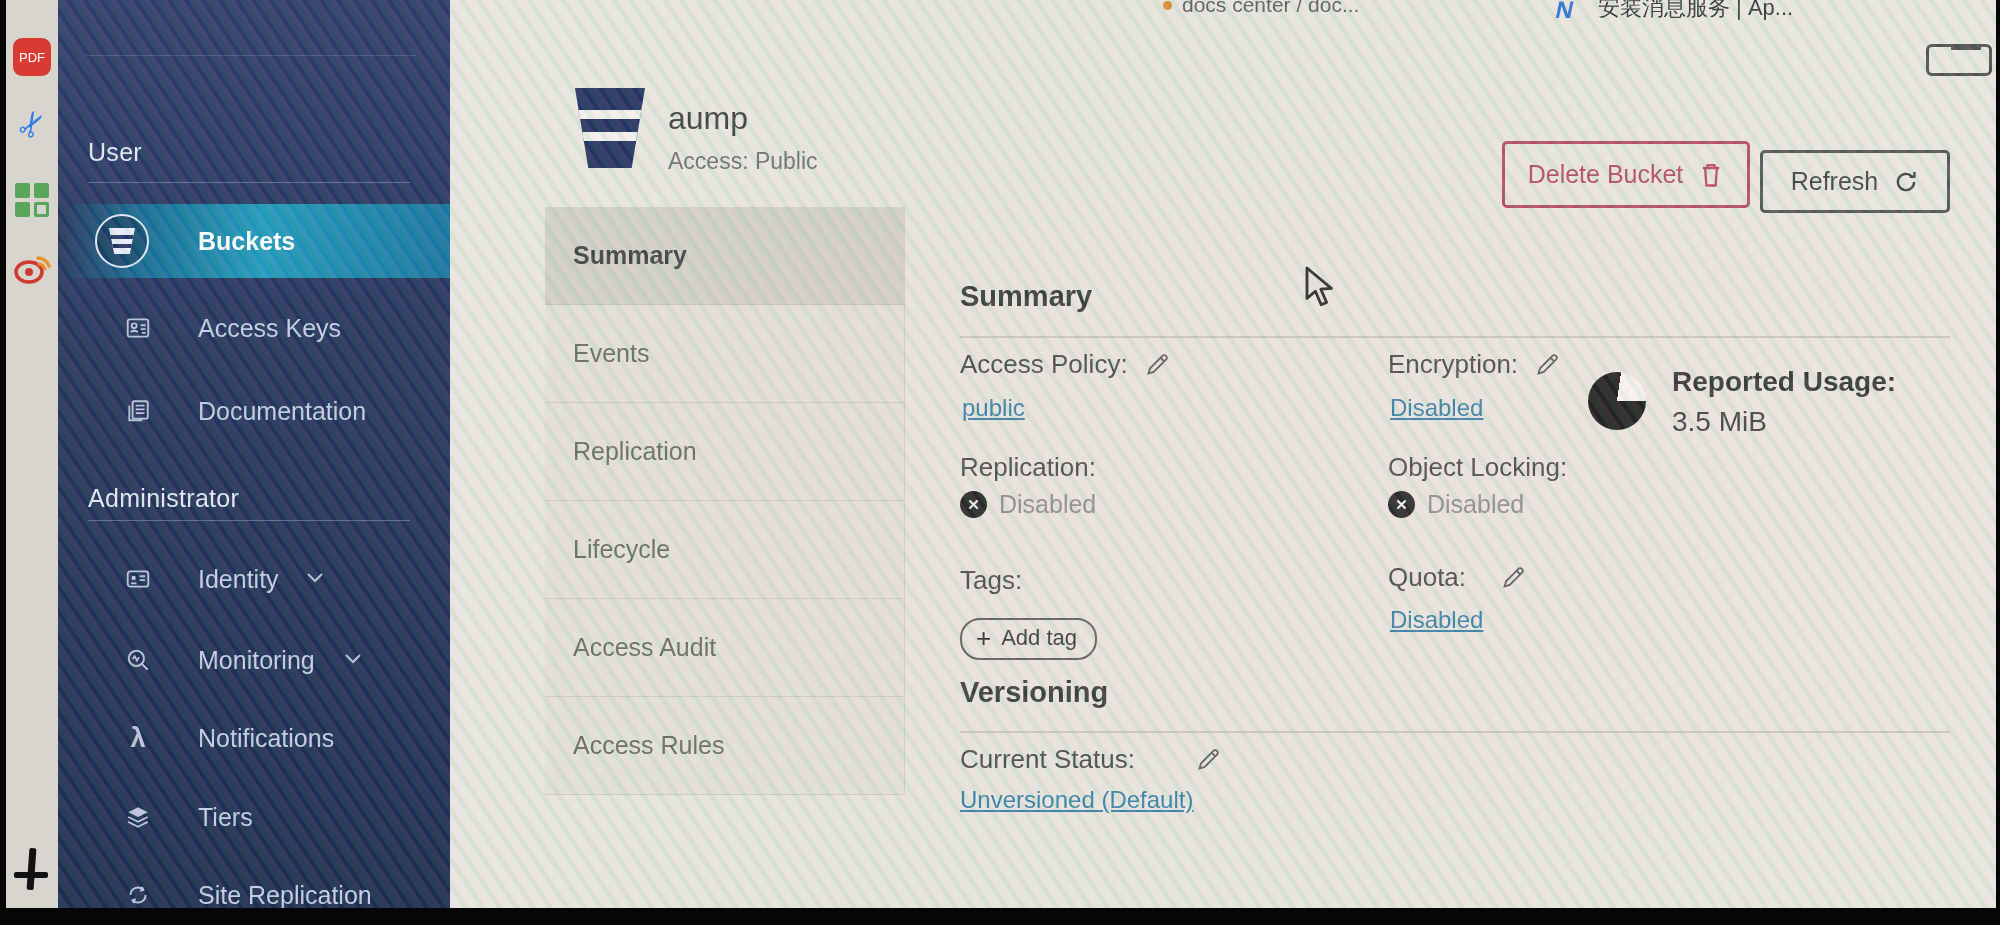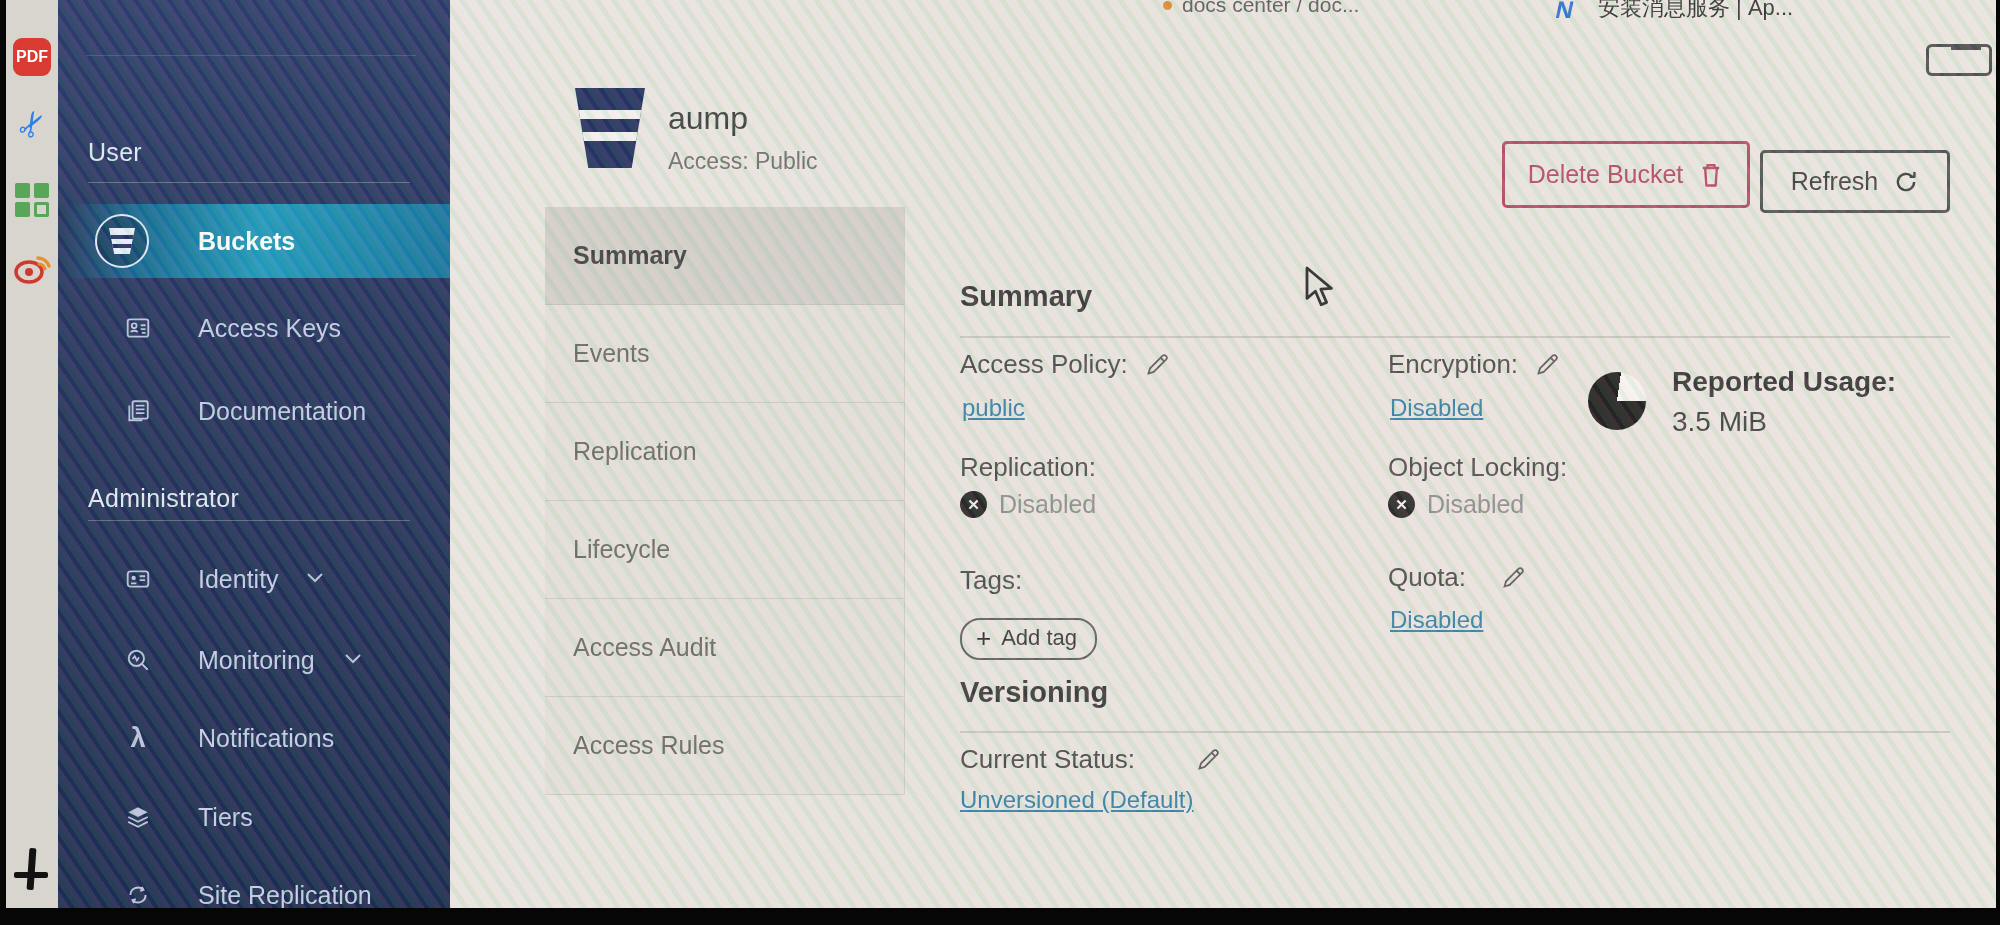--- a/index.html
+++ b/index.html
@@ -5,21 +5,21 @@
   * { margin:0; padding:0; box-sizing:border-box; }
   html,body { background:#060606; }
   body { font-family:"Liberation Sans", sans-serif; }
   .screen { position:relative; width:2000px; height:925px; background:#060606; overflow:hidden; }
 
   
   .desktop-strip { position:absolute; left:6px; top:0; width:52px; height:908px;
     background:#d8d5cf; overflow:hidden; }
   .desk-icon { position:absolute; left:50%; transform:translateX(-50%); }
   .pdf-badge { width:38px; height:38px; background:#d93a31; border-radius:9px;
-    color:#fff; font-size:16px; font-weight:bold; display:flex; align-items:center; justify-content:center; }
+    color:#fff; font-size:13px; font-weight:normal; display:flex; align-items:center; justify-content:center; }
   .scissors { font-size:34px; color:#2f7fe8; transform:rotate(-60deg); display:block; }
   .grid-icon { width:34px; height:34px; display:grid; grid-template-columns:15px 15px; grid-template-rows:15px 15px; gap:4px; }
   .grid-icon .sq { background:#57a65a; border-radius:2px; }
   .grid-icon .sq.outline { background:transparent; border:3px solid #57a65a; border-radius:2px; }
   .smudge-v { position:absolute; left:22px; top:848px; width:7px; height:42px; background:#121212; transform:rotate(4deg); border-radius:2px; }
   .smudge-h { position:absolute; left:8px; top:872px; width:34px; height:6px; background:#121212; border-radius:2px; }
 
   
   .window { position:absolute; left:58px; top:0; width:1938px; height:908px;
     background:linear-gradient(100deg,#ece9e3,#e7e4dd 45%,#eae7e0); overflow:hidden; }

